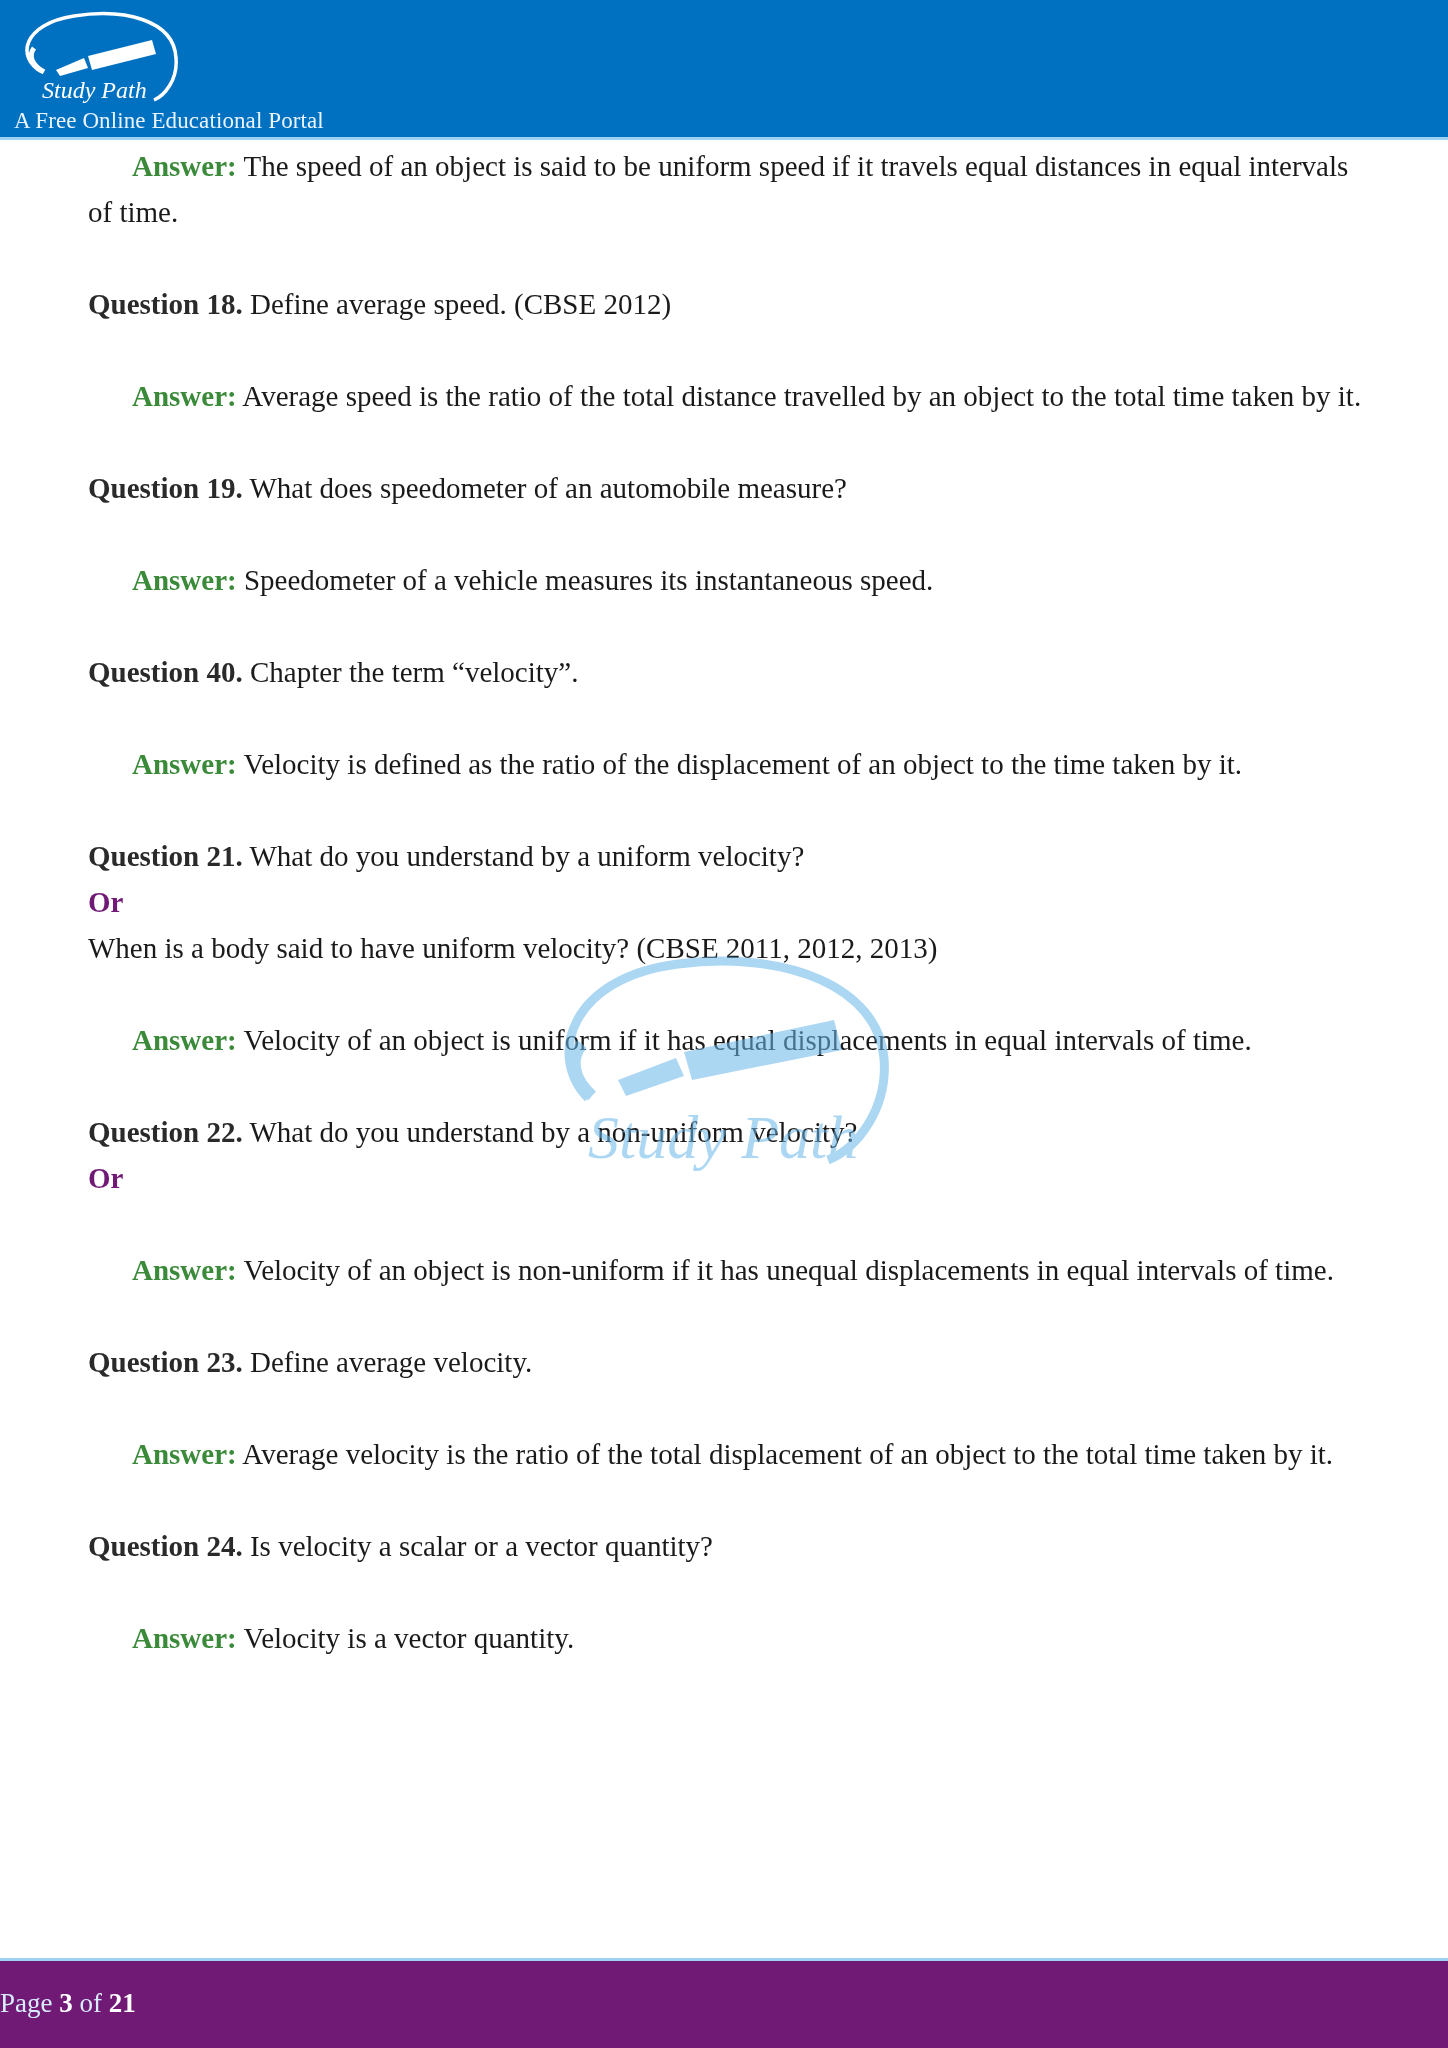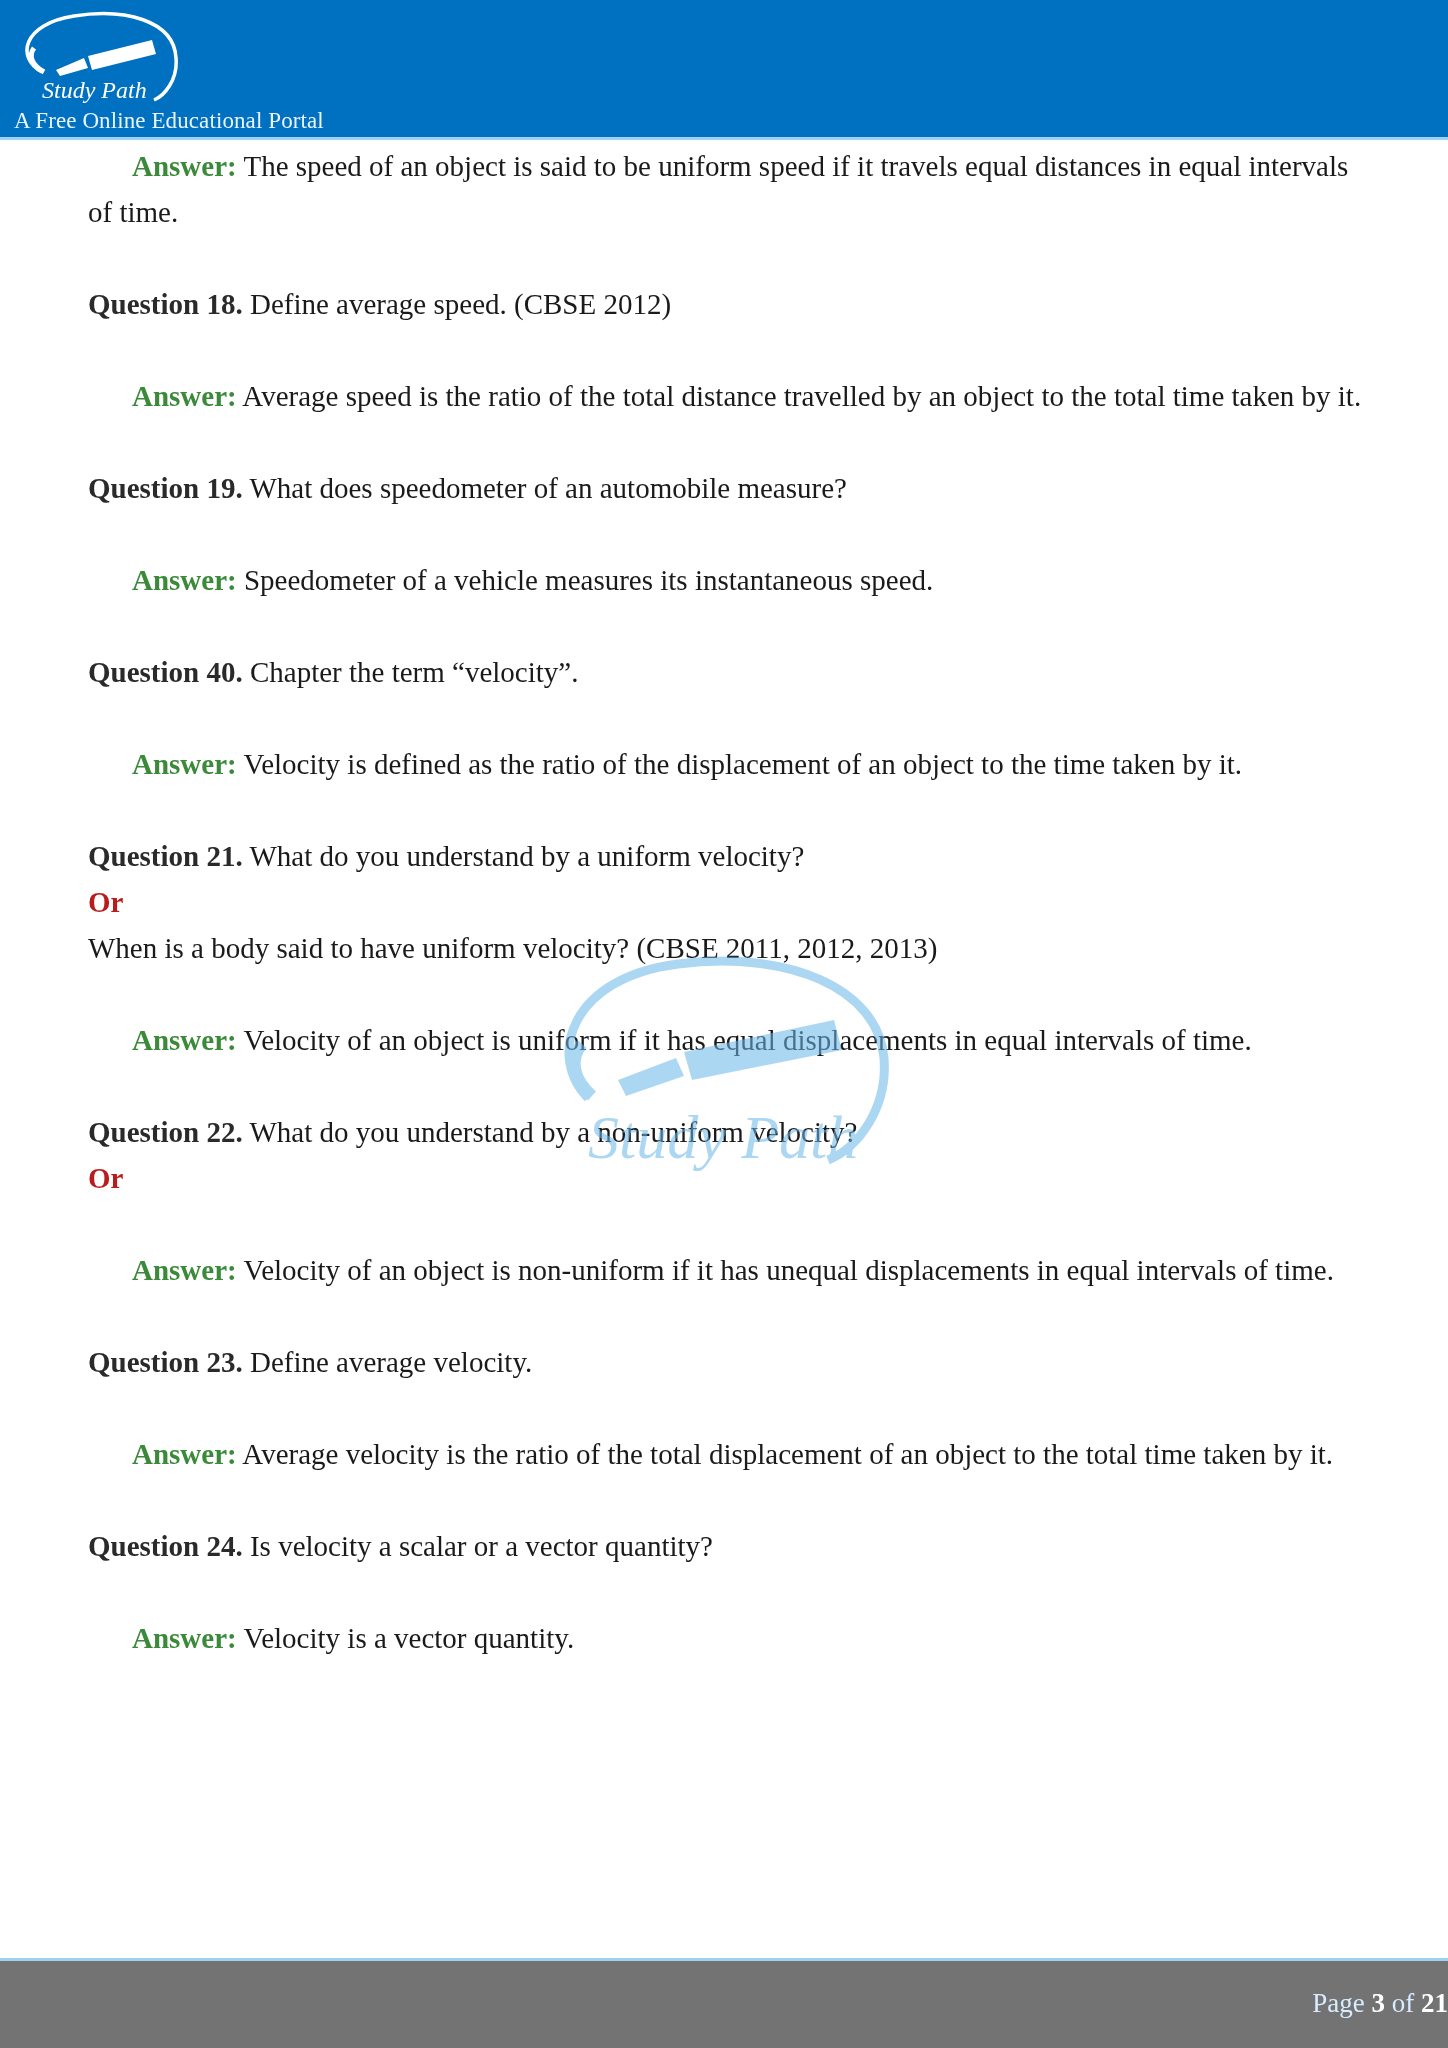--- a/index.html
+++ b/index.html
@@ -28,31 +28,31 @@
   .titles div { font-size: 30px; line-height: 44px; }
 
   .content {
     position: absolute; left: 88px; top: 143px; width: 1280px;
     font-size: 29px; line-height: 46px;
     font-family: "Liberation Serif", serif;
   }
   .block { margin: 0 0 46px 0; }
   .q-label { font-weight: bold; color: #2a2a2a; }
   .a-label { font-weight: bold; color: #3a8a3a; margin-left: 44px; }
-  .or-line { font-weight: bold; color: #b91c1c; display:block;font-family:Liberation Serif, serif; }
+  .or-line { font-weight: bold; color: #701a75; display:block;font-family:Liberation Serif, serif; }
 
   .watermark {
     position: absolute; left: 548px; top: 948px; width: 356px; height: 228px;
     opacity: 0.55; pointer-events: none;
   }
 
   .footer {
     position: absolute; left: 0; top: 1958px; width: 1448px; height: 90px;
-    background: #737373; border-top: 3px solid #9ed2f2; box-sizing: border-box;
-    text-align: right; color: #d8ecff; font-size: 27px; line-height: 84px;
+    background: #701a75; border-top: 3px solid #9ed2f2; box-sizing: border-box;
+    text-align: left; color: #d8ecff; font-size: 27px; line-height: 84px;
     font-family: "Liberation Serif", serif;
   }
   .footer b { color: #ffffff; }
 </style>
 </head>
 <body>
 
 <div class="header">
   <svg class="logo" viewBox="0 0 170 95">
     <path d="M28 62 C 2 48, 8 14, 60 6 C 110 -2, 160 10, 162 48 C 164 70, 150 86, 140 90" fill="none" stroke="#fff" stroke-width="3.5"></path>

